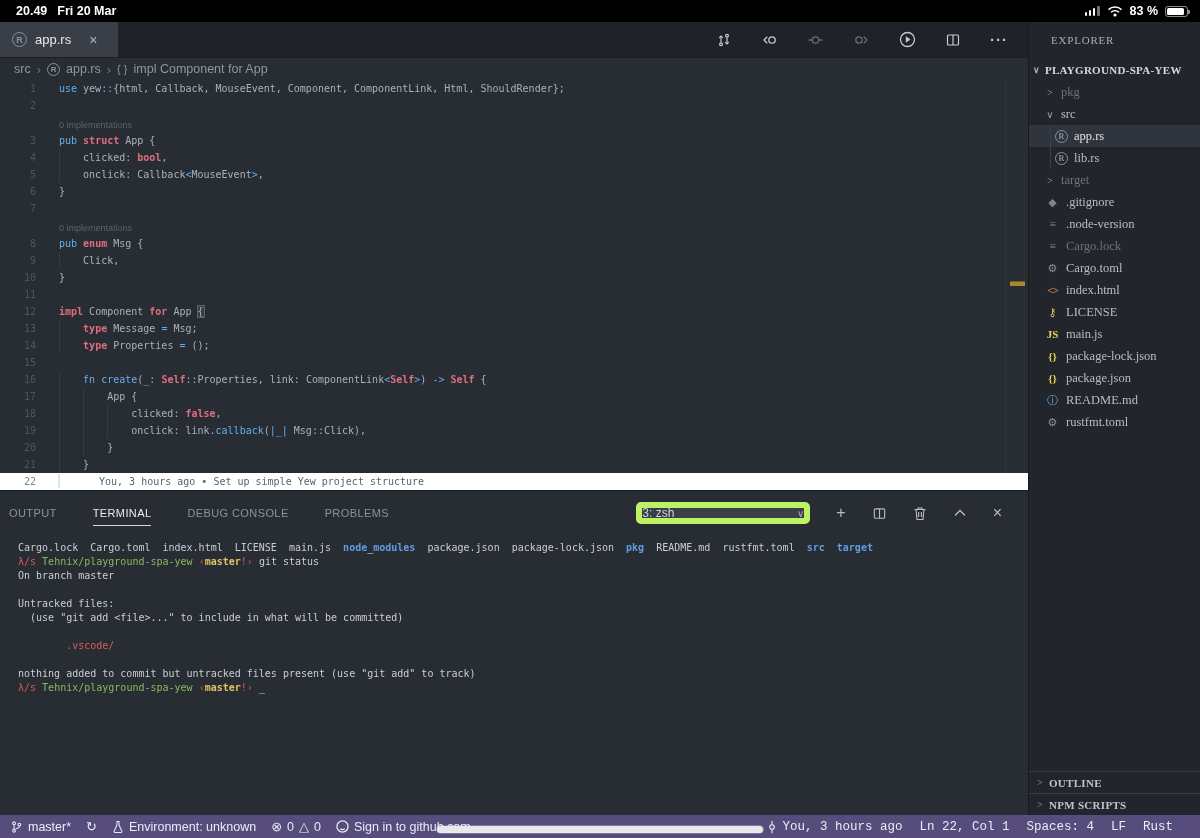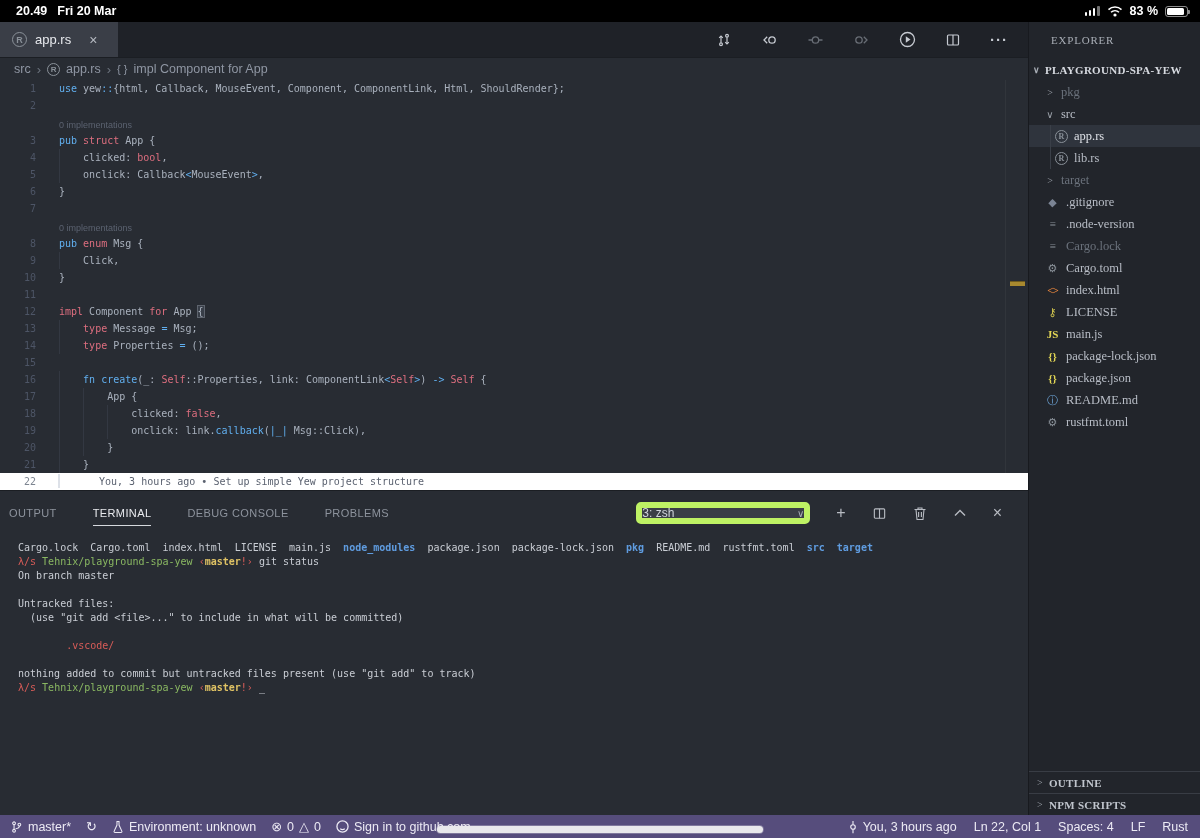--- a/index.html
+++ b/index.html
@@ -43,21 +43,21 @@
   .editor { position:absolute; left:0; top:80px; width:1028px; height:410px; background:#282c33;
             font-family:"DejaVu Sans Mono", monospace; font-size:10px; }
   .code-row { position:relative; height:17px; line-height:17px; white-space:pre; }
   .code-row.current { background:#ffffff; }
   .code-row .ln { position:absolute; left:0; top:0; width:36px; text-align:right; color:#4d5566; }
   .code-row.current .ln { color:#7d8591; }
   .code-row .code { position:absolute; left:59px; top:0; white-space:pre; }
   .guide { position:absolute; top:0; bottom:0; width:1px; background:#333842; }
   .lens-row { position:relative; height:18px; line-height:18px;text-decoration:underline; }
   .lens-row span { position:absolute; left:59px; top:2px; font-size:9px; color:#5b6270; font-family:"Liberation Sans",sans-serif; }
-  .tk-d { color:#a9b1bd; } .tk-b { color:#61afef; } .tk-r { color:#dd6e7f; }
+  .tk-d { color:#a9b1bd; } .tk-b { color:#61afef; } .tk-r { color:#dd6e7f;font-weight:bold; }
   .tk-bh { color:#a9b1bd; outline:1px solid #5e646e; background:rgba(99,110,130,.28); }
   .cursor { position:absolute; left:58px; top:1px; width:1.5px; height:14px; background:#dde1e8; }
   .blame { position:absolute; left:99px; top:0; color:#5b6270; }
   .editor-rule { position:absolute; left:1005px; top:0; bottom:0; width:1px; background:rgba(255,255,255,.045); }
   .ov-marker { position:absolute; left:1010px; top:201px; width:15px; height:5px; background:#a8892f; border-top:1px solid #6e5a1e; }
 
   
   .panel { position:absolute; left:0; top:490px; width:1028px; height:325px; background:#282c33; border-top:1px solid #1b1e23; }
   .panel-header { position:relative; height:44px; display:flex; align-items:center; }
   .ptabs { display:flex; gap:36px; padding-left:9px; }
@@ -92,21 +92,21 @@
   .ricon.small { width:13px; height:13px; font-size:8px; }
   .sb-bottom { position:absolute; left:0; right:0; bottom:0; }
   .sb-bottom .brow { height:22px; display:flex; align-items:center; gap:6px; padding-left:8px;
                      border-top:1px solid #393d45; color:#c0c5cd; font-size:11px; font-weight:bold; letter-spacing:.3px; }
   .sb-bottom .chev { font-size:10px; color:#9aa0a8; font-weight:normal; }
 
   
   .status-bar { position:absolute; left:0; top:815px; width:1200px; height:23px; background:#564d7c;
                 display:flex; align-items:center; color:#eceaf4; font-size:12.5px; }
   .sb-left { display:flex; align-items:center; gap:15px; padding-left:10px; }
-  .sb-right { margin-left:auto; display:flex; align-items:center; gap:17px; padding-right:12px; }
+  .sb-right { margin-left:auto; display:flex; align-items:center; gap:17px; padding-right:27px;font-family:Liberation Mono, monospace; }
   .sitem { display:flex; align-items:center; gap:5px; white-space:nowrap; }
   .sitem svg { display:block; }
   .glyph { font-size:13px; }
   .home-indicator { position:absolute; left:437px; top:826px; width:326px; height:7px; border-radius:3.5px;
                     background:#e9e9ec; box-shadow:0 0 0 1px rgba(255,255,255,.25); z-index:9; }
 </style>
 </head>
 <body>
 
 <div class="screen">

